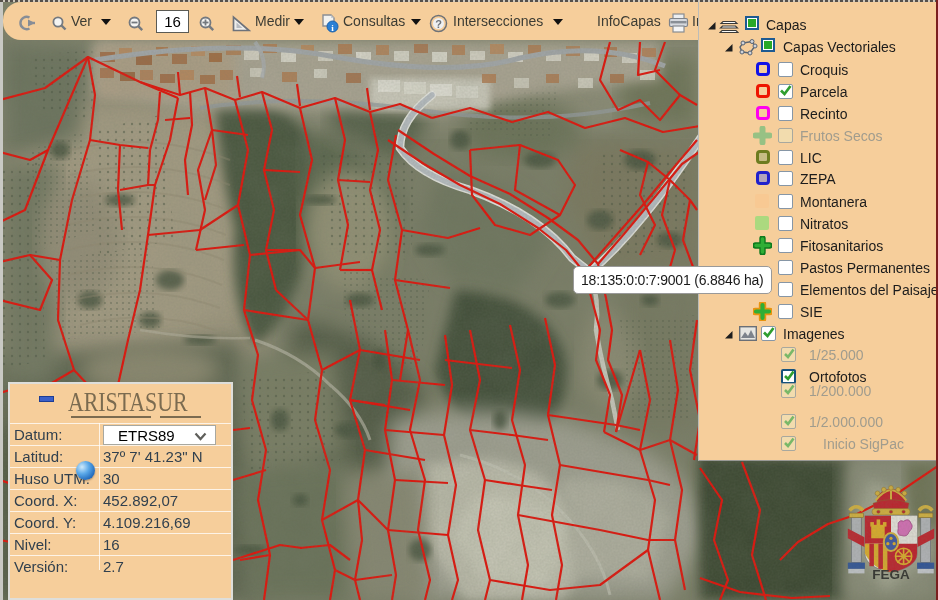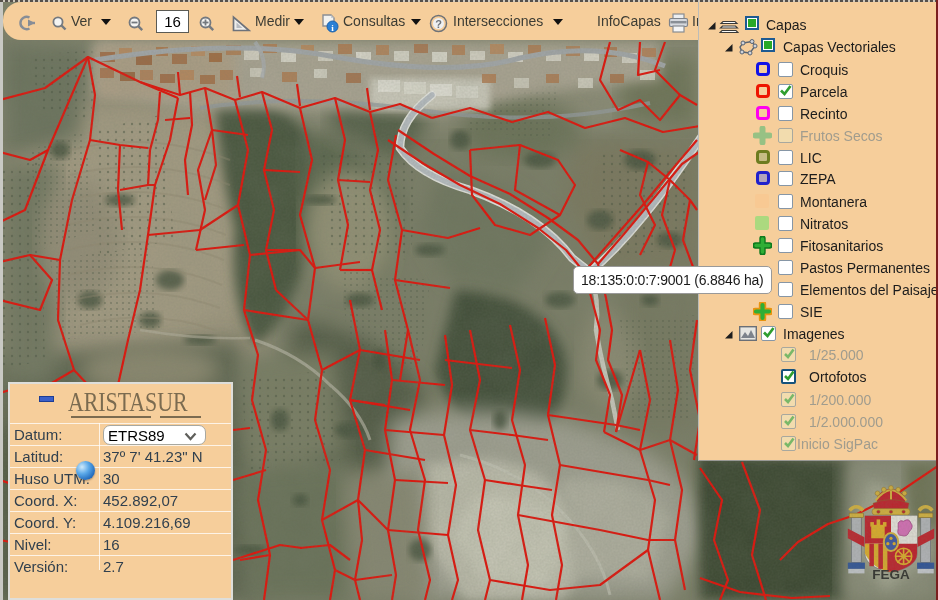--- a/index.html
+++ b/index.html
@@ -550,21 +550,21 @@
         <span class="lbl" style="left:110px">1/25.000</span>
       </div>
 <div class="trow" style="left:0;top:364px;width:239px">
         <span class="cb" style="left:82px;border:2px solid #16527c;width:11px;height:11px">
           <svg style="position:absolute;left:-1px;top:-2px" width="14" height="14" viewBox="0 0 14 14">
             <path d="M3,7 L6,10 L11.5,2.5" fill="none" stroke="#2f9e2f" stroke-width="2.7"></path>
           </svg>
         </span>
         <span class="lbl" style="left:110px">Ortofotos</span>
       </div>
-<div class="trow gray" style="left:0;top:387px;width:229px">
+<div class="trow gray" style="left:0;top:378px;width:229px">
         <span class="cb cbd" style="left:82px">
           <svg style="position:absolute;left:0;top:-1px" width="14" height="14" viewBox="0 0 14 14">
             <path d="M3,7 L6,10 L11.5,2.5" fill="none" stroke="#79b868" stroke-width="2.6"></path>
           </svg>
         </span>
         <span class="lbl" style="left:110px">1/200.000</span>
       </div>
 <div class="trow gray" style="left:0;top:409px;width:239px">
         <span class="cb cbd" style="left:82px">
           <svg style="position:absolute;left:0;top:-1px" width="14" height="14" viewBox="0 0 14 14">
@@ -572,33 +572,33 @@
           </svg>
         </span>
         <span class="lbl" style="left:110px">1/2.000.000</span>
       </div>
 <div class="trow gray" style="left:0;top:431px;width:239px">
         <span class="cb cbd" style="left:82px">
           <svg style="position:absolute;left:0;top:-1px" width="14" height="14" viewBox="0 0 14 14">
             <path d="M3,7 L6,10 L11.5,2.5" fill="none" stroke="#79b868" stroke-width="2.6"></path>
           </svg>
         </span>
-        <span class="lbl" style="left:98px">Inicio SigPac</span>
+        <span class="lbl" style="left:124px">Inicio SigPac</span>
       </div>
 </div>
 <div id="infopanel">
 <div style="position:absolute;left:29px;top:12px;width:13px;height:4px;background:#3a5fc8;border:1px solid #1d3d94"></div>
 <div style="position:absolute;left:58px;top:2px;font-family:'Liberation Serif',serif;font-size:28px;color:#7b6b50;white-space:nowrap;transform:scaleX(0.78);transform-origin:0 0">ARISTASUR</div>
 <div style="position:absolute;left:61px;top:32px;width:80px;height:2px;background:#7b6b50"></div>
 <div style="position:absolute;left:150px;top:32px;width:41px;height:2px;background:#7b6b50"></div>
 <div style="position:absolute;left:0;top:39px;width:221px">
 <div style="position:absolute;left:89px;top:0;width:1px;height:147px;background:rgba(255,255,255,0.75)"></div>
 <div class="irow">
           <span class="il">Datum:</span>
-<span style="position:absolute;left:93px;top:1px;width:97px;height:18px;background:#fff;border:1px solid #a8a8a0;border-radius:7px;font-size:15px;color:#000;padding-left:4px;line-height:19px">ETRS89<svg style="position:absolute;right:8px;top:6px" width="13" height="9" viewBox="0 0 13 9">
+<span style="position:absolute;left:93px;top:1px;width:97px;height:18px;background:#fff;border:1px solid #a8a8a0;border-radius:0;font-size:15px;color:#000;padding-left:14px;line-height:19px">ETRS89<svg style="position:absolute;right:8px;top:6px" width="13" height="9" viewBox="0 0 13 9">
               <path d="M1.5,1.5 L6.5,7 L11.5,1.5" fill="none" stroke="#5f5f5b" stroke-width="2.2"></path>
             </svg></span>
         </div>
 <div class="irow">
           <span class="il">Latitud:</span>
           <span class="iv">37º 7' 41.23" N</span>
         </div>
 <div class="irow">
           <span class="il">Huso UTM:</span>
           <span class="iv">30</span>

